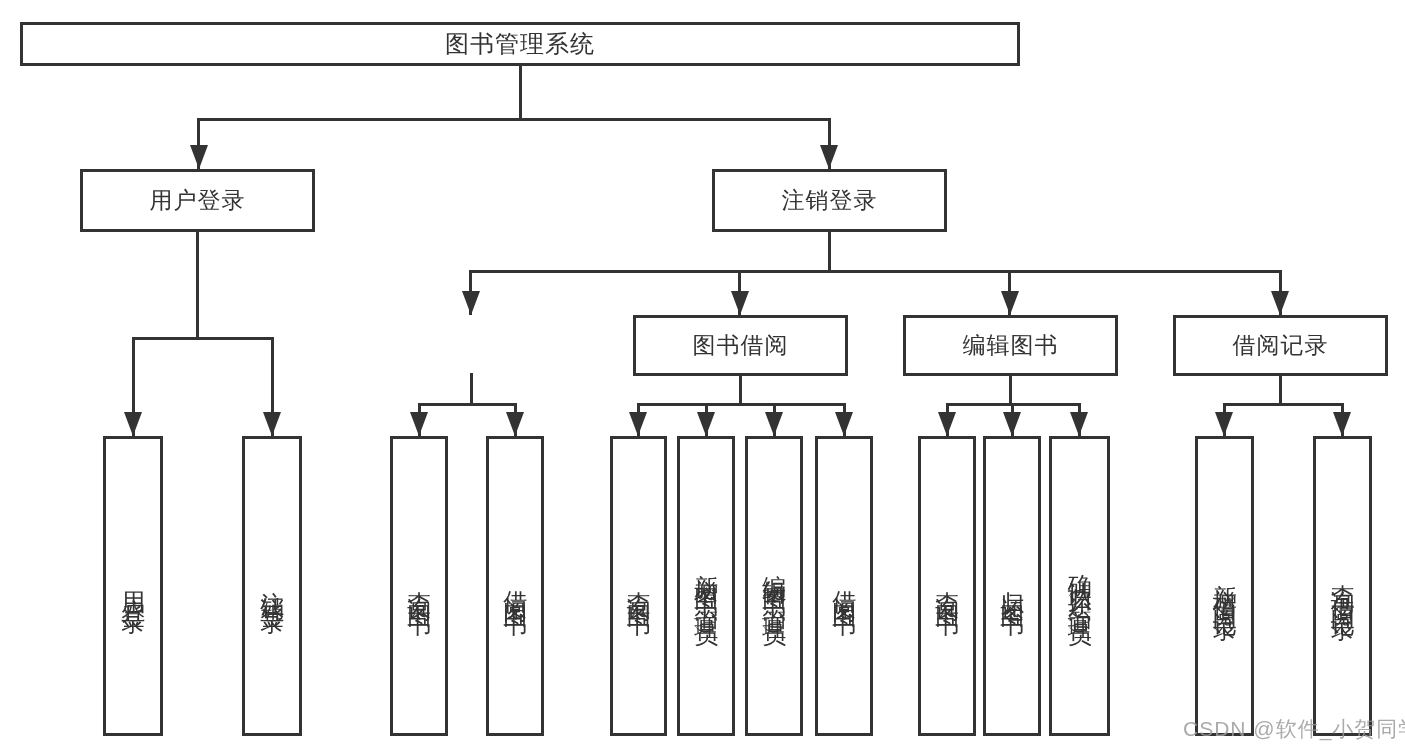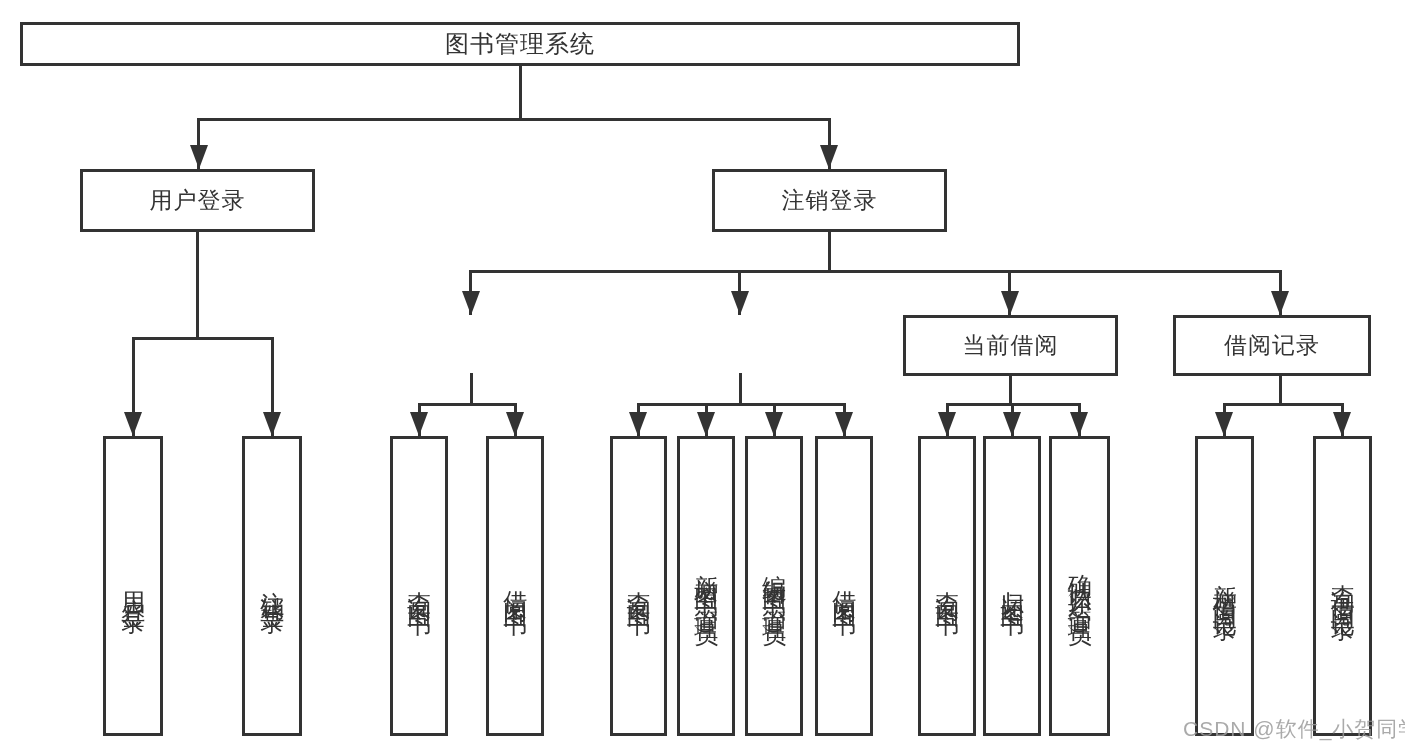--- a/index.html
+++ b/index.html
@@ -129,24 +129,27 @@
     <span>图书管理系统</span>
   </div>
 
   <div class="hbox" style="left:80px;top:169px;width:235px;height:63px">
     <span>用户登录</span>
   </div>
   <div class="hbox" style="left:712px;top:169px;width:235px;height:63px">
     <span>注销登录</span>
   </div>
 
+  <div class="hbox" style="left:633px;top:315px;width:215px;height:61px">
+    <span>图书借阅</span>
+  </div>
   <div class="hbox" style="left:903px;top:315px;width:215px;height:61px">
-    <span>当前借阅</span>
+    <span>编辑图书</span>
   </div>
-  <div class="hbox" style="left:1173px;top:315px;width:198px;height:61px">
+  <div class="hbox" style="left:1173px;top:315px;width:215px;height:61px">
     <span>借阅记录</span>
   </div>
 
   <div class="vbox" style="left:103px;top:436px;width:60px;height:300px">
     <span class="vtext">用户登录</span>
   </div>
   <div class="vbox" style="left:242px;top:436px;width:60px;height:300px">
     <span class="vtext">注销登录</span>
   </div>
 

